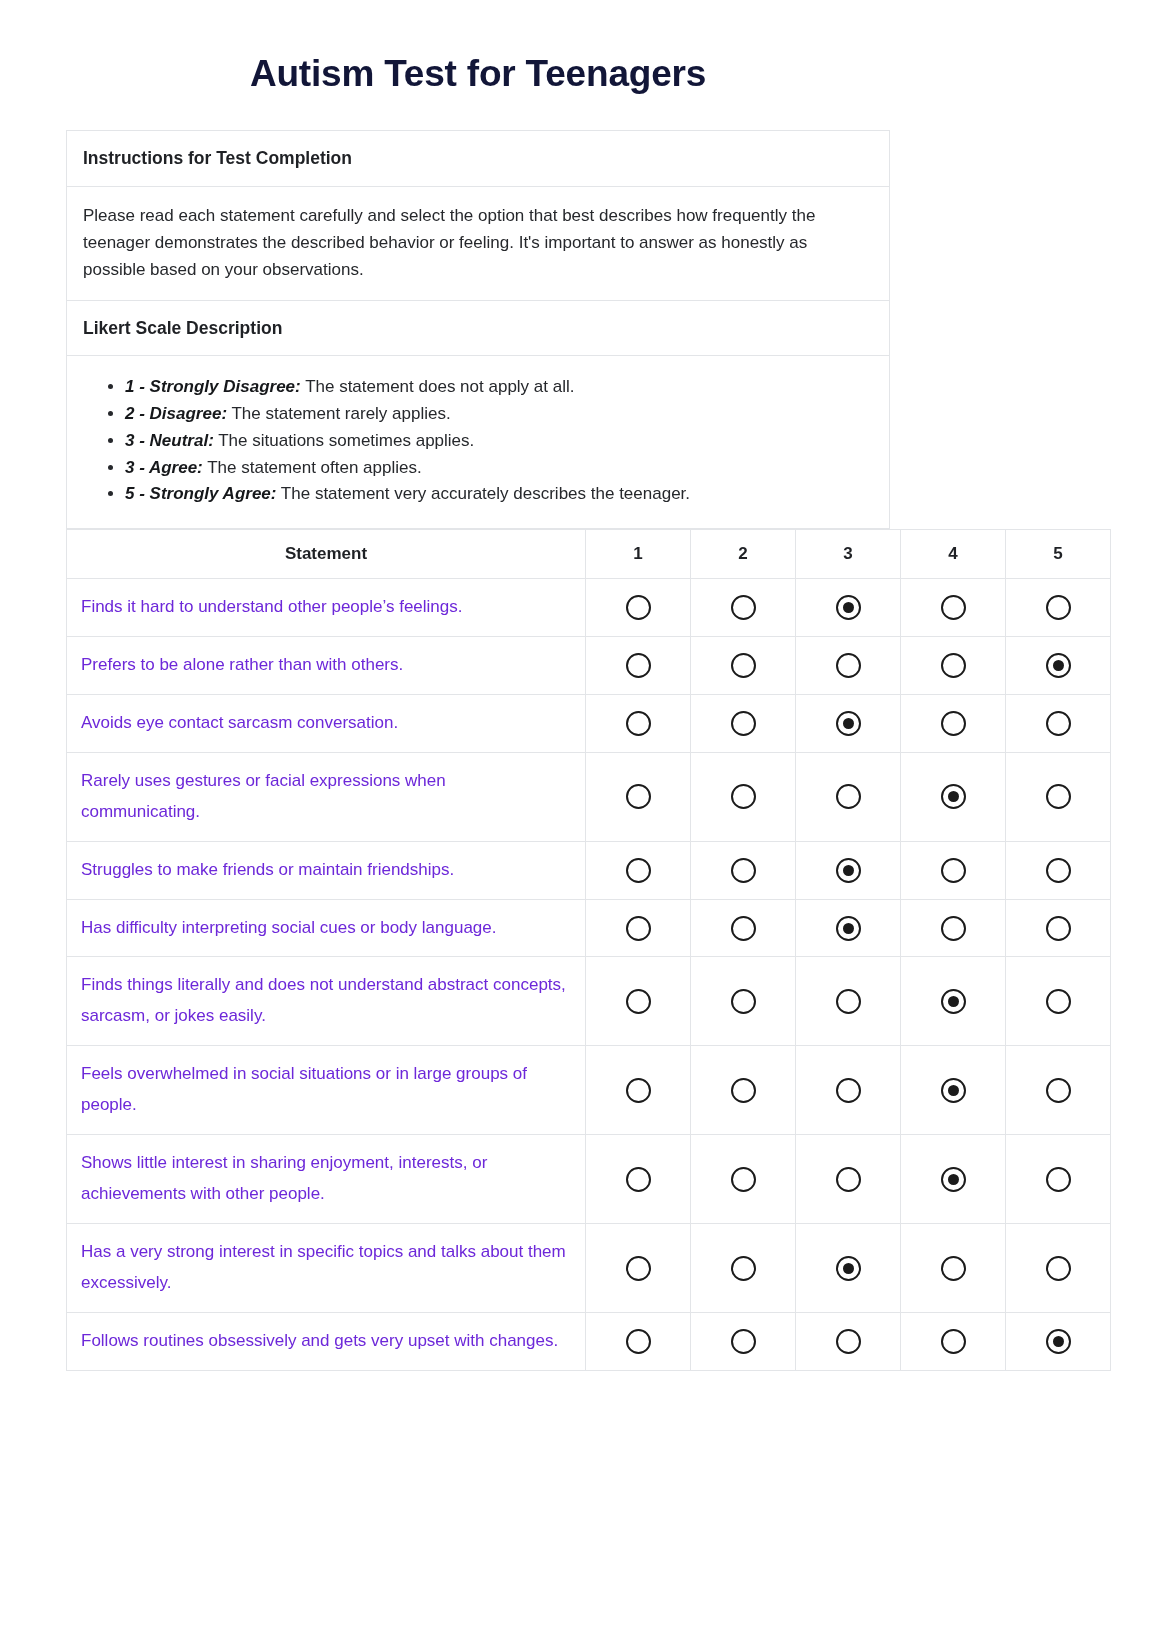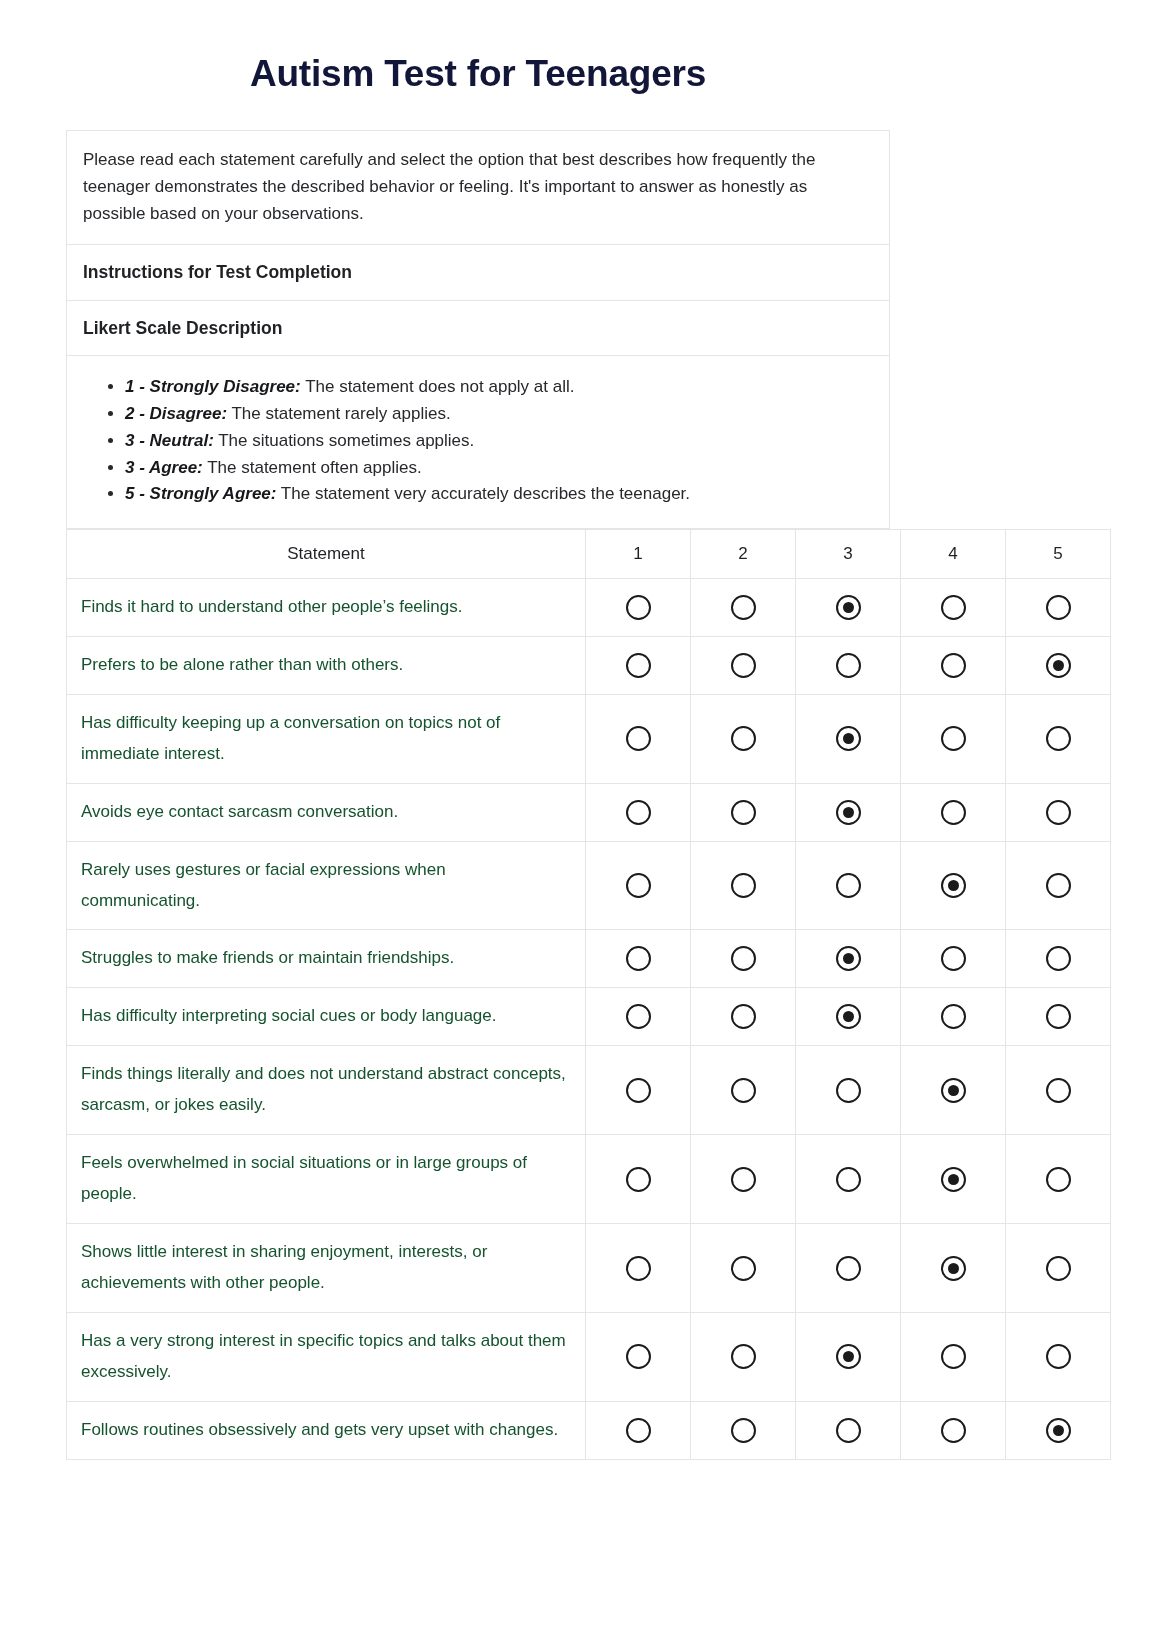--- a/index.html
+++ b/index.html
@@ -89,33 +89,33 @@
     table-layout: fixed;
     background: #ffffff;
   }
   table.likert th,
   table.likert td {
     border: 1px solid #e3e5e8;
     vertical-align: middle;
   }
   table.likert thead th {
     font-size: 17px;
-    font-weight: normal;
+    font-weight: bold;
     color: #1f2125;
     text-align: center;
     padding: 14px 6px;
     background: #ffffff;
   }
   th.col-statement { width: 519px; }
   th.col-scale { width: 105px; }
 
   td.statement-cell {
     font-size: 17px;
     line-height: 1.82;
-    color: #14532d;
+    color: #6d28d9;
     padding: 13px 16px 13px 14px;
     text-align: left;
   }
   td.option-cell {
     text-align: center;
     padding: 10px 0;
   }
 
   
   .radio {
@@ -144,25 +144,25 @@
 </head>
 <body>
 
 <div class="page">
 
   <h1 class="page-title">Autism Test for Teenagers</h1>
 
   <div class="card">
 
     <div class="card-section">
+      <div class="section-heading">Instructions for Test Completion</div>
+    </div>
+
+    <div class="card-section">
       <p class="section-body">Please read each statement carefully and select the option that best describes how frequently the teenager demonstrates the described behavior or feeling. It's important to answer as honestly as possible based on your observations.</p>
-    </div>
-
-    <div class="card-section">
-      <div class="section-heading">Instructions for Test Completion</div>
     </div>
 
     <div class="card-section">
       <div class="section-heading">Likert Scale Description</div>
     </div>
 
     <div class="card-section scale-section">
       <ul class="scale-list" id="scale-list">
           <li><b>1 - Strongly Disagree:</b><span> The statement does not apply at all.</span></li>
           <li><b>2 - Disagree:</b><span> The statement rarely applies.</span></li>
@@ -196,28 +196,20 @@
         </tr>
         <tr>
           <td class="statement-cell">Prefers to be alone rather than with others.</td>
           <td class="option-cell"><span class="radio"></span></td>
           <td class="option-cell"><span class="radio"></span></td>
           <td class="option-cell"><span class="radio"></span></td>
           <td class="option-cell"><span class="radio"></span></td>
           <td class="option-cell"><span class="radio checked"></span></td>
         </tr>
         <tr>
-          <td class="statement-cell">Has difficulty keeping up a conversation on topics not of immediate interest.</td>
-          <td class="option-cell"><span class="radio"></span></td>
-          <td class="option-cell"><span class="radio"></span></td>
-          <td class="option-cell"><span class="radio checked"></span></td>
-          <td class="option-cell"><span class="radio"></span></td>
-          <td class="option-cell"><span class="radio"></span></td>
-        </tr>
-        <tr>
           <td class="statement-cell">Avoids eye contact sarcasm conversation.</td>
           <td class="option-cell"><span class="radio"></span></td>
           <td class="option-cell"><span class="radio"></span></td>
           <td class="option-cell"><span class="radio checked"></span></td>
           <td class="option-cell"><span class="radio"></span></td>
           <td class="option-cell"><span class="radio"></span></td>
         </tr>
         <tr>
           <td class="statement-cell">Rarely uses gestures or facial expressions when communicating.</td>
           <td class="option-cell"><span class="radio"></span></td>

